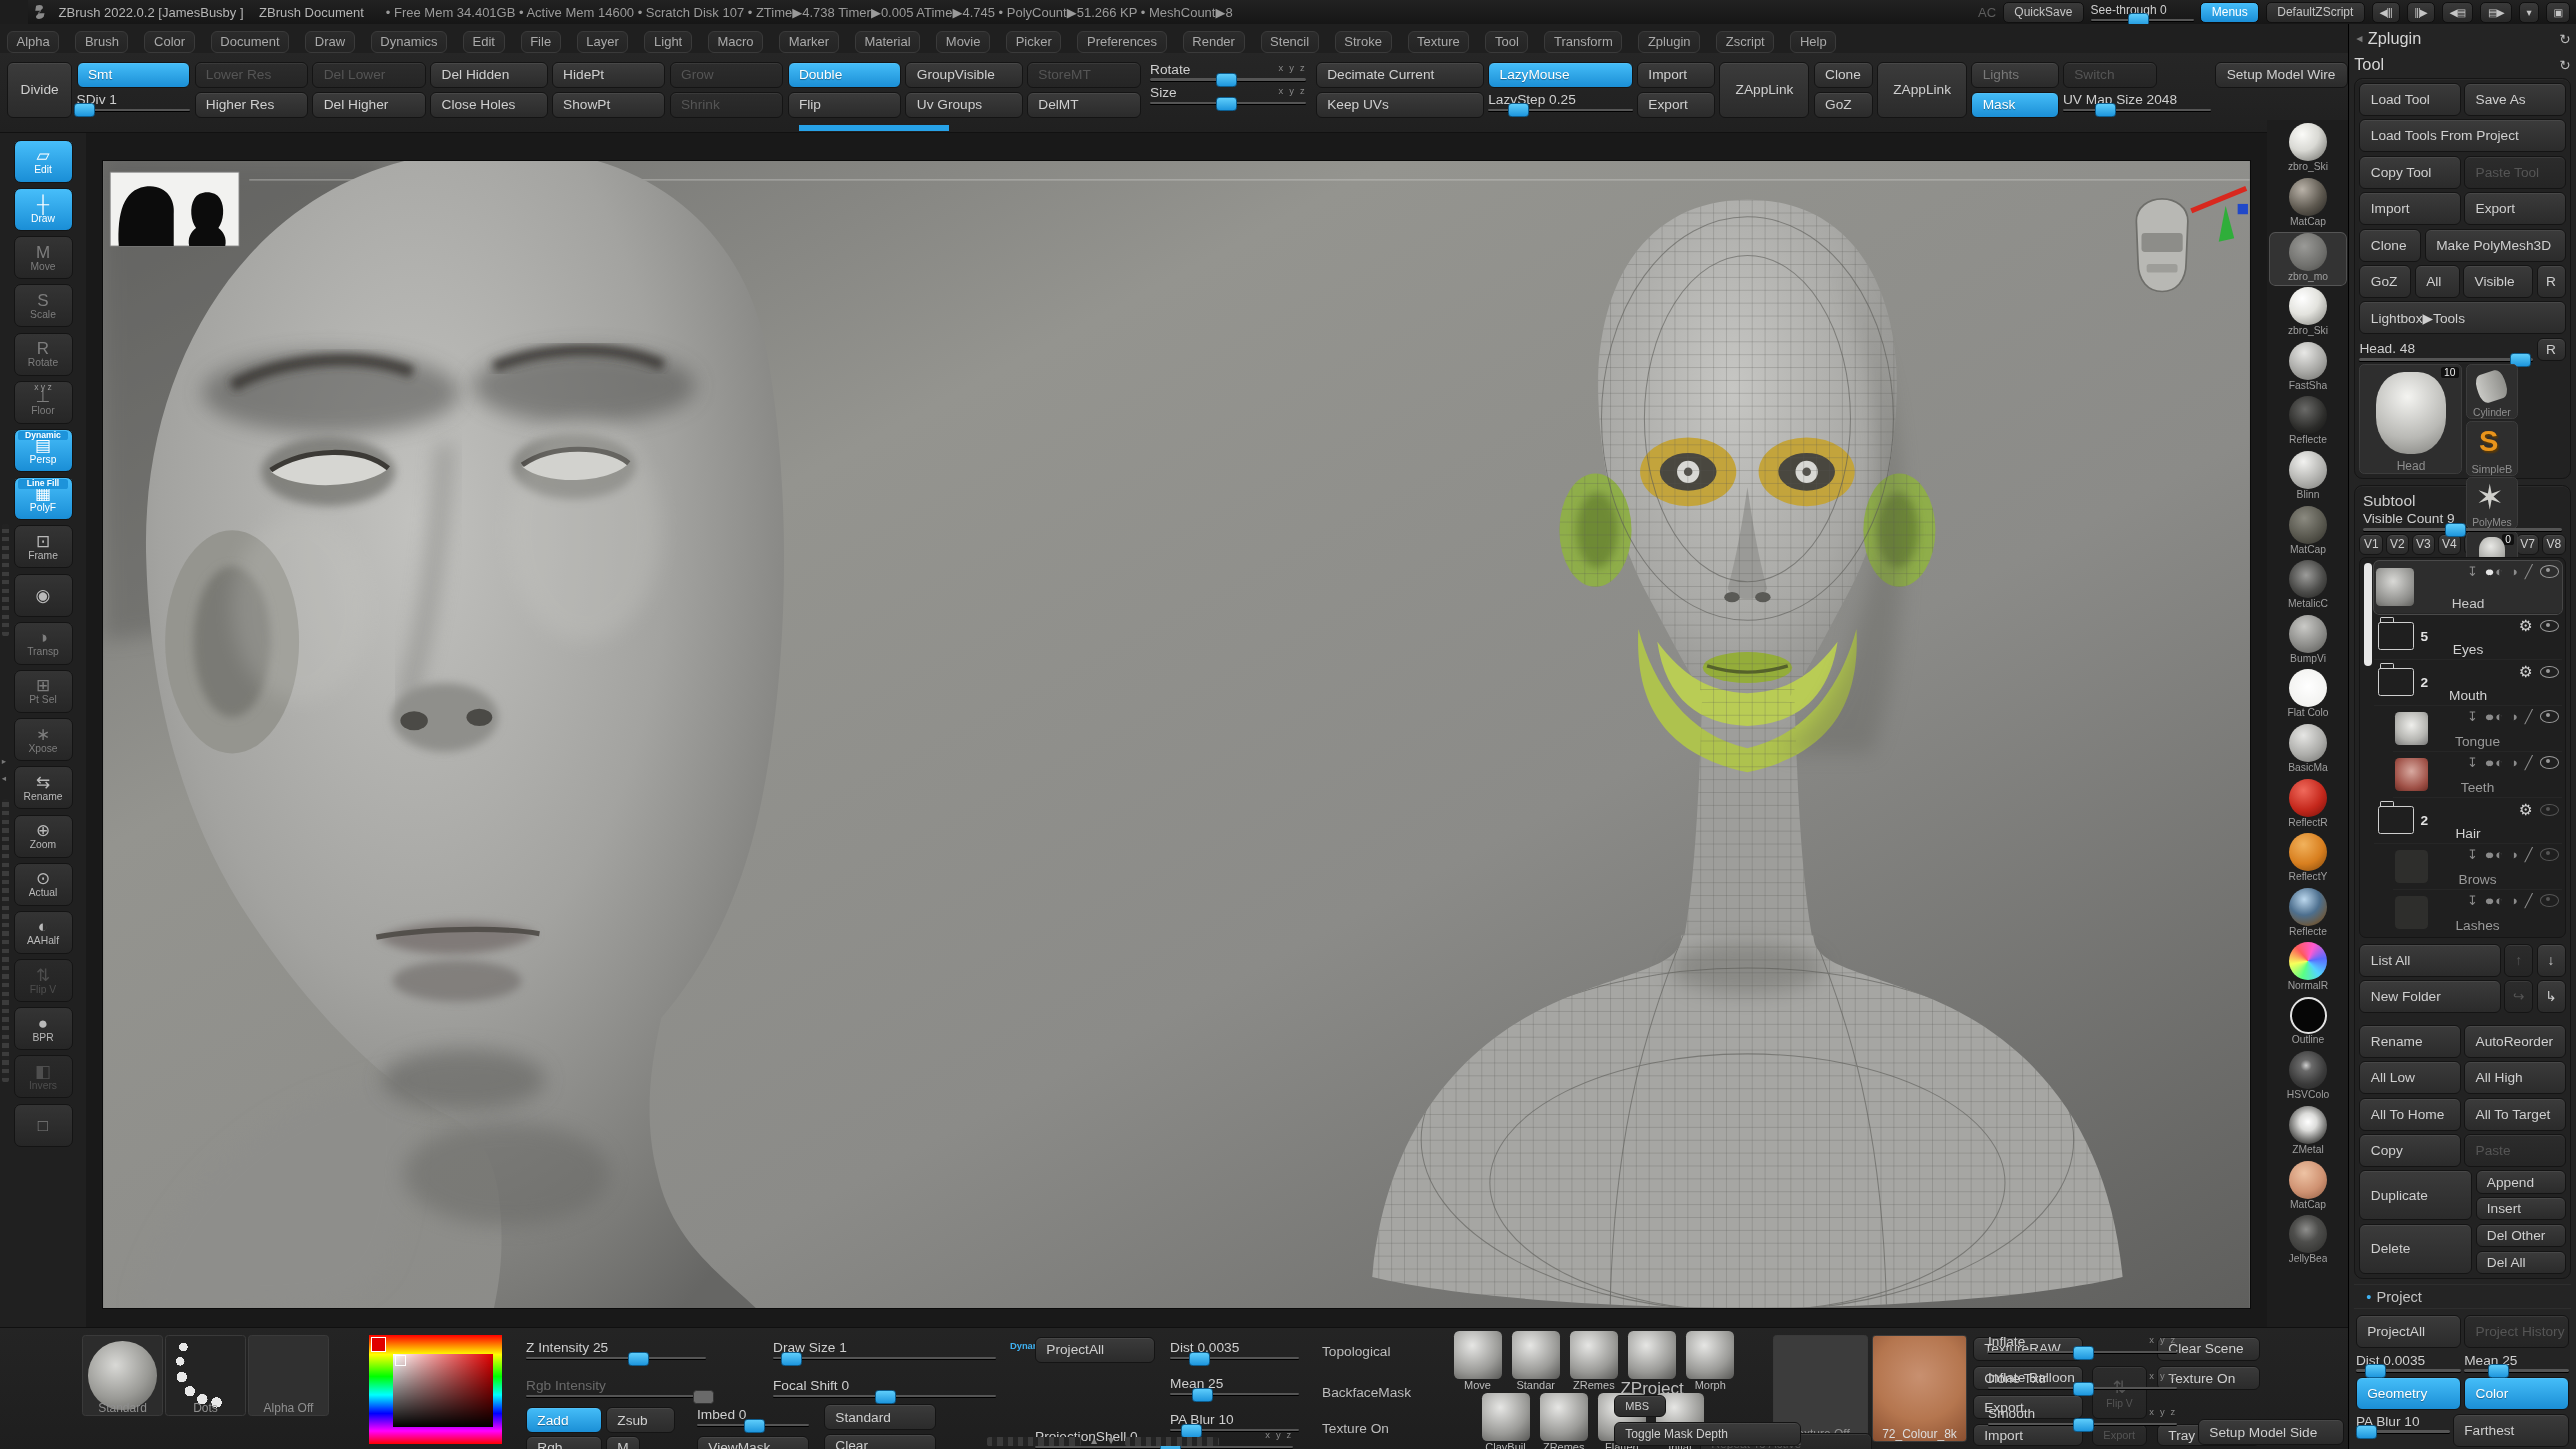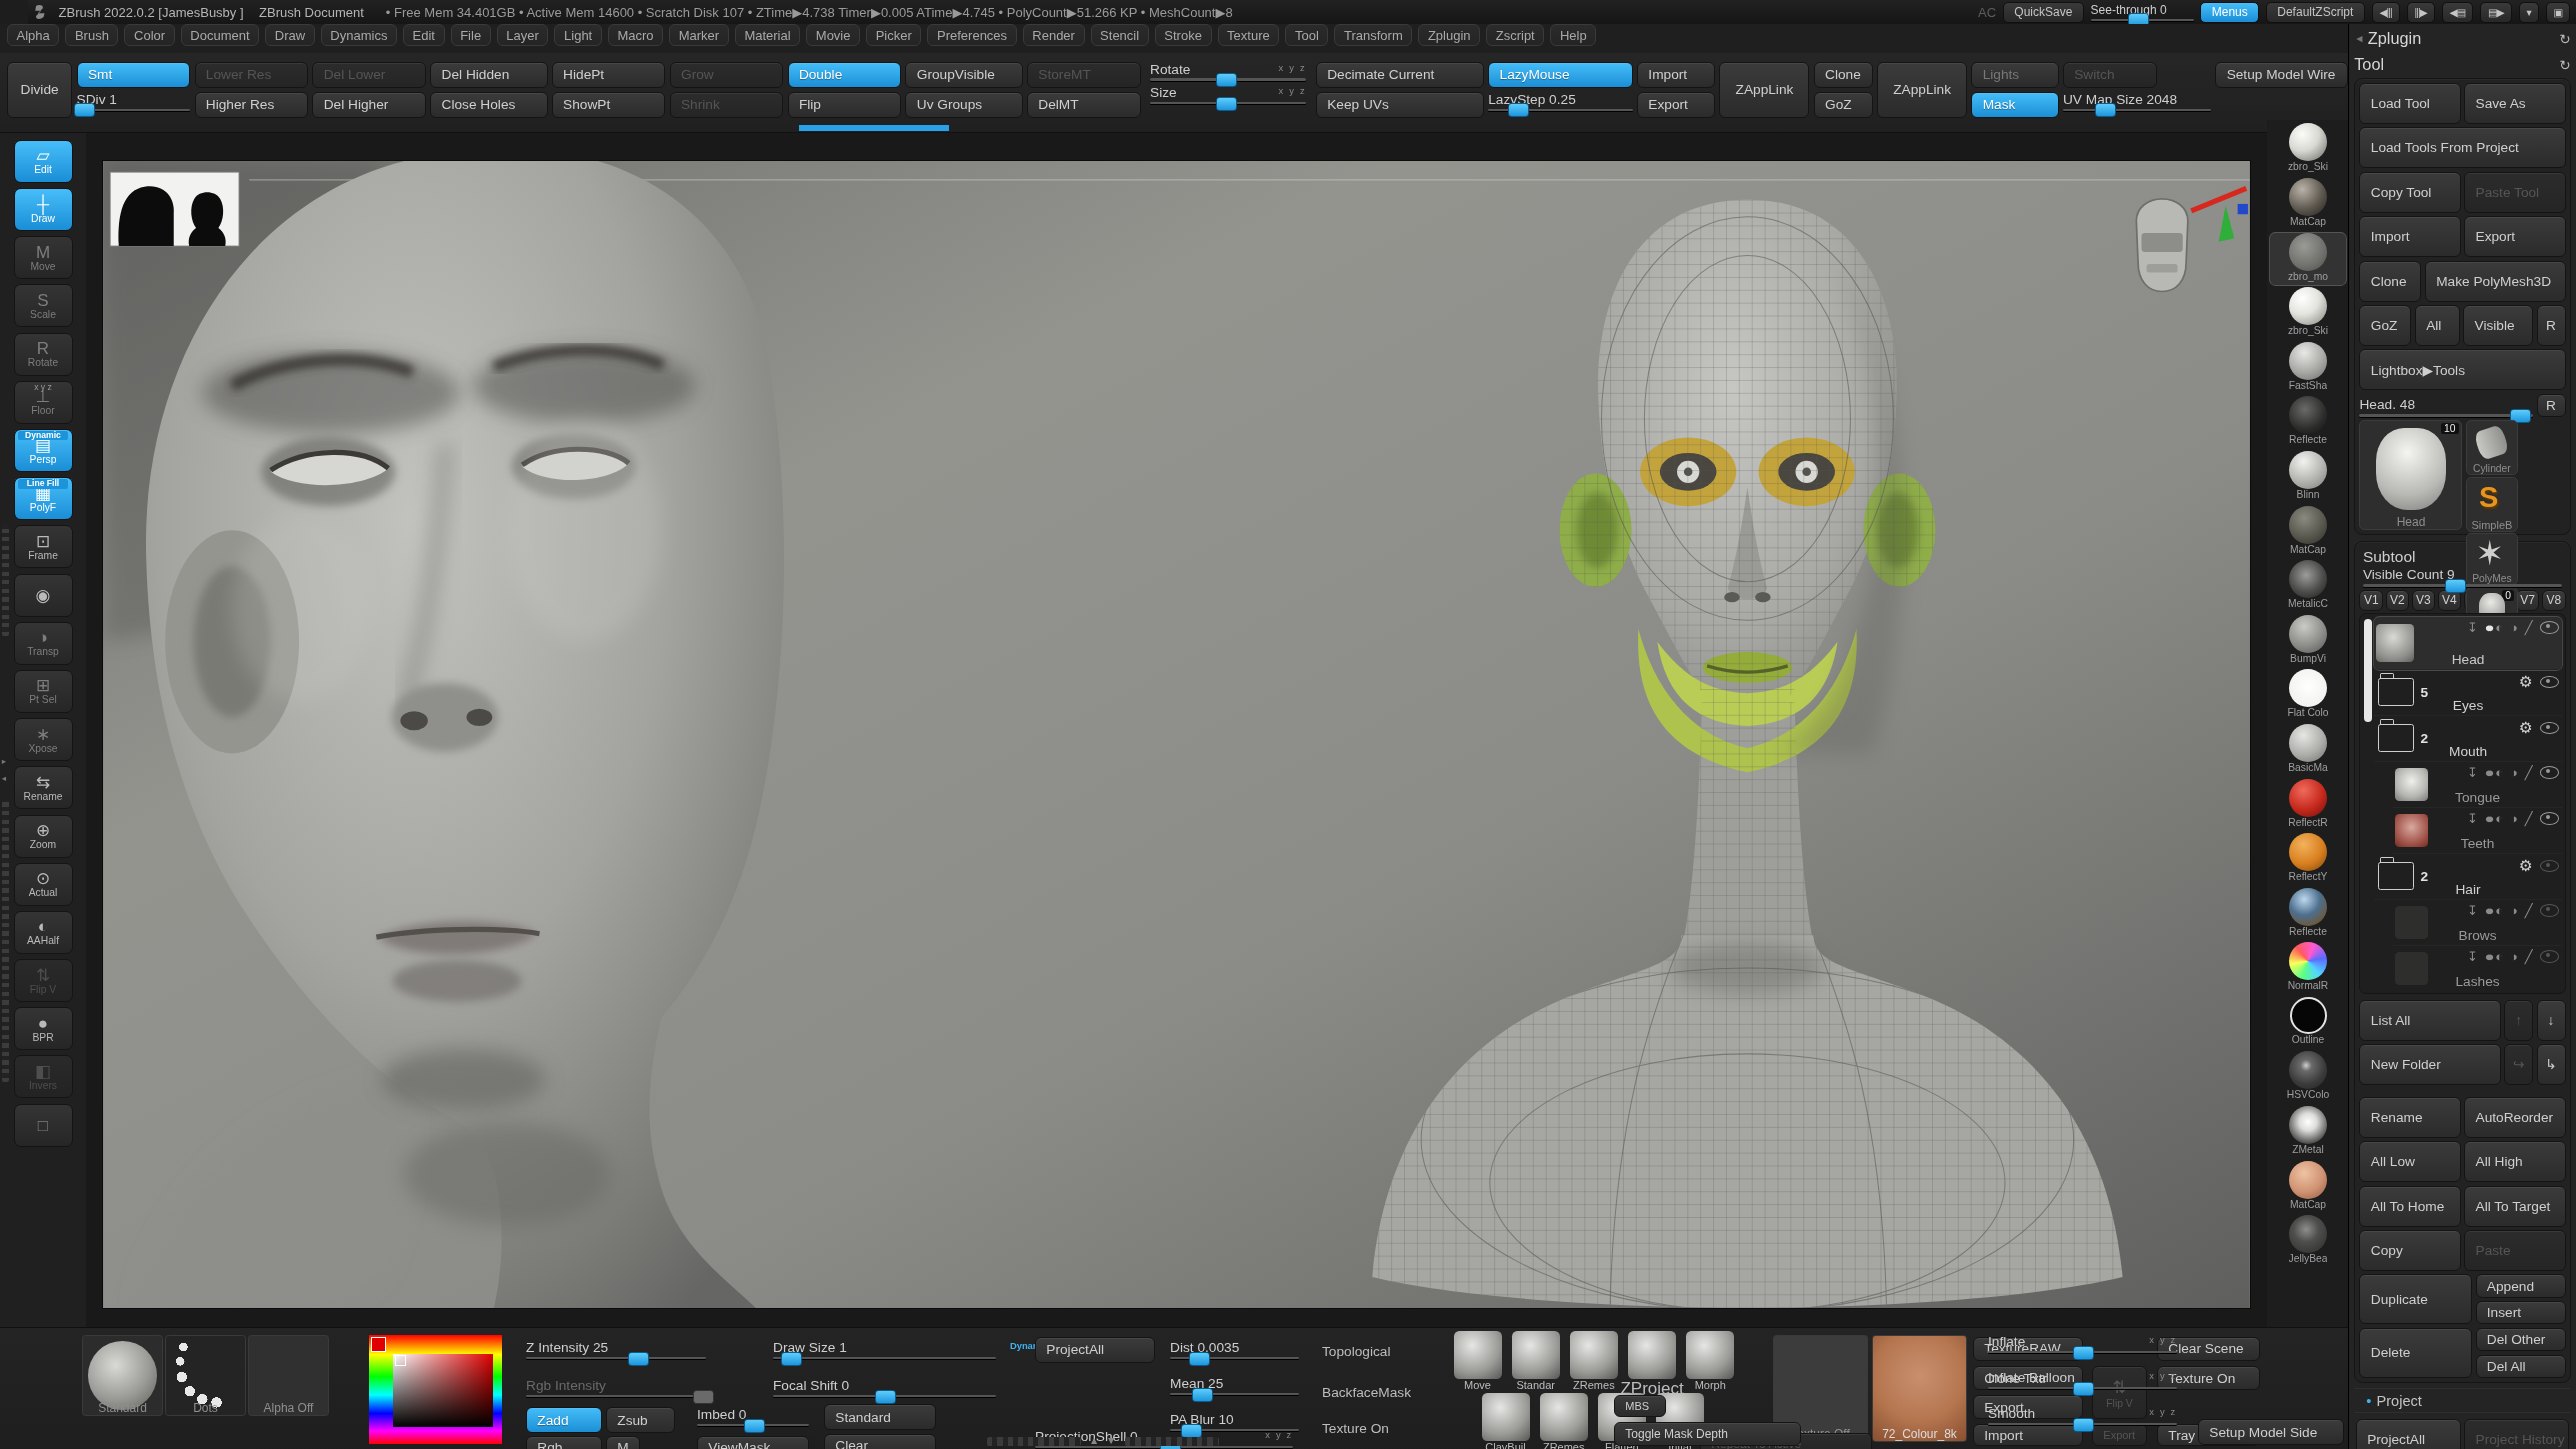--- a/index.html
+++ b/index.html
@@ -28,21 +28,21 @@
   #titlebar .logo{width:22px;height:19px;margin:0 5.2px 0 3.4px;}
   #titlebar .stats{color:#9a9a9a;margin-left:22px;}
   #titlebar .right{margin-left:auto;display:flex;align-items:center;gap:6.9px;padding-right:5.2px;}
   .tbtn{height:19px;padding:0 10.3px;display:flex;align-items:center;background:linear-gradient(#3a3a3a,#282828);
         border:0.9px solid #101010;border-radius:5.2px;font-size:12px;color:#c5c5c5;}
   .tbtn.blue{background:linear-gradient(#46befa,#1a8ed6);color:#fff;}
   .tbtn.icon{padding:0 6.9px;font-size:10.3px;letter-spacing:-0.9px;}
   #see-through{width:103px;} #see-through .track{margin-top:1.7px;} 
   
   #menubar{position:absolute;left:0;top:24px;width:2348px;height:29px;background:#1f1f1f;display:flex;
-           align-items:flex-start;gap:6px;padding-left:6.9px;box-sizing:border-box;}
+           align-items:flex-end;gap:16px;padding-left:6.9px;box-sizing:border-box;}
   .menu-item{padding:2.6px 8.6px;border:0.9px solid #3a3a3a;border-radius:6px;font-size:13px;color:#a9a9a9;
              background:linear-gradient(#2b2b2b,#242424);}
   
   #topshelf{position:absolute;left:0;top:53px;width:2348px;height:80px;background:linear-gradient(#262626,#202020);
             display:flex;gap:4.3px;padding:8.6px 0 0 6.9px;box-sizing:border-box;border-bottom:0.9px solid #111;}
   .tcol{display:flex;flex-direction:column;gap:4.3px;}
   .tcol .btn{height:26px;font-size:13.7px;}
   #shelf-indicator{position:absolute;left:799px;top:125px;width:150px;height:6px;background:#27a2e8;}
   
   #leftshelf{position:absolute;left:0;top:133px;width:86px;height:1194px;background:#202020;
@@ -72,21 +72,21 @@
   .mlabel{font-size:10.3px;color:#9f9f9f;line-height:11px;max-width:79px;overflow:hidden;white-space:nowrap;}
   
   #dock{position:absolute;left:2348px;top:24px;width:228px;height:1425px;background:#242424;border-left:0.9px solid #000;
         box-sizing:border-box;padding:1.7px 5.2px;overflow:hidden;font-size:13.7px;}
   .dockhdr{display:flex;align-items:center;height:26px;font-size:16.3px;color:#d6d6d6;}
   .dockhdr .reset{margin-left:auto;color:#bdbdbd;font-size:13.7px;}
   .group{background:#222;border:0.9px solid #151515;border-radius:8.6px;padding:4.3px;margin-bottom:5.2px;
          box-shadow:inset 0 0.9px 0 rgba(255,255,255,.04);}
   .grow{display:flex;gap:3.4px;margin-bottom:3.4px;}
   .grow:last-child{margin-bottom:0;}
-  .grow .btn{height:41px;font-size:13.7px;flex:1;}
+  .grow .btn{height:33px;font-size:13.7px;flex:1;}
   .grow .btn.sq{flex:0 0 29px;justify-content:center;}
   .thumb{background:#2e2e2e;border:0.9px solid #3c3c3c;border-radius:5.2px;position:relative;display:flex;
          align-items:flex-end;justify-content:center;color:#8e8e8e;font-size:12px;overflow:hidden;}
   .badge{position:absolute;top:1.7px;right:2.6px;background:rgba(0,0,0,.65);color:#eee;font-size:10.3px;
          padding:0 3.4px;border-radius:2.6px;}
   .sub-hdr{font-size:15.5px;color:#cfcfcf;padding:1.7px 3.4px;}
   .vrow{display:flex;gap:2.6px;margin:2.6px 0;}
   .vrow .btn{flex:1;height:20.6px;font-size:12px;justify-content:center;padding:0;}
   .stlist{position:relative;background:#1f1f1f;border:0.9px solid #151515;border-radius:6.9px;padding:2.6px 2.6px 2.6px 13.7px;}
   .stbar{position:absolute;left:3.4px;top:5.2px;width:7.7px;height:103px;background:#e8e8e8;border-radius:4.3px;}

